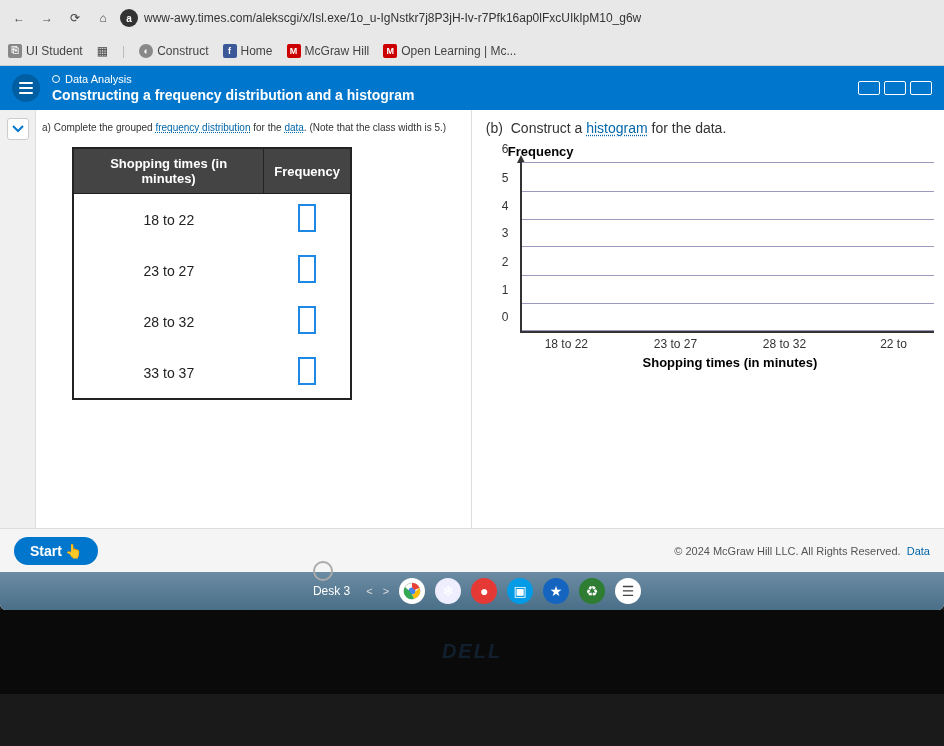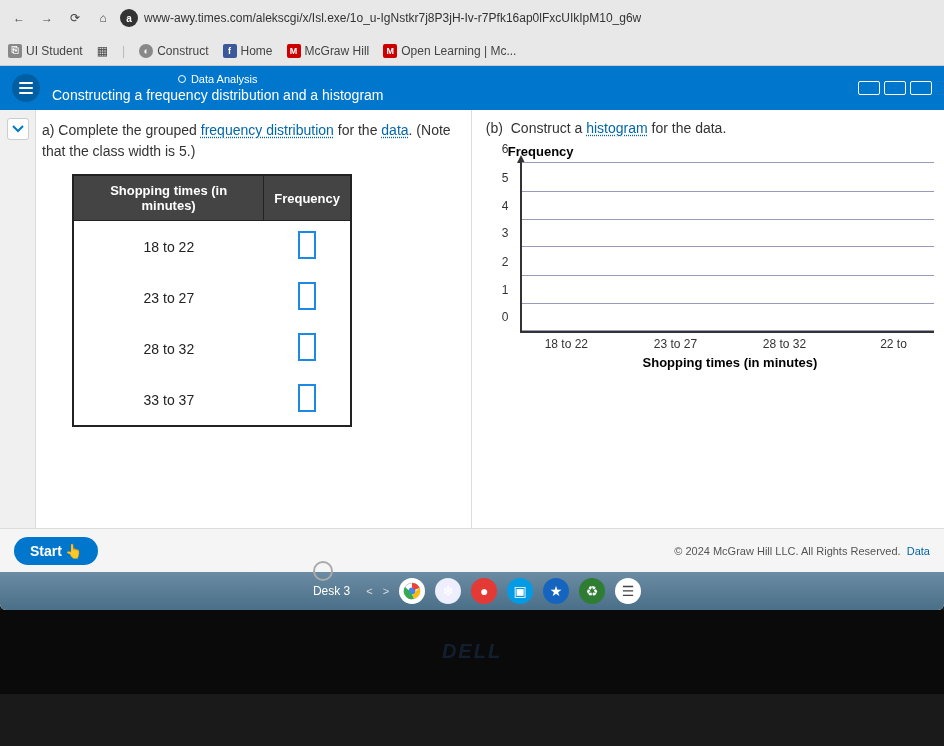--- a/index.html
+++ b/index.html
@@ -68,43 +68,43 @@
     align-items:center;
     padding:6px 12px;
     gap:12px;
   }
   .hamburger {
     width:28px;height:28px;background:#005fa3;border-radius:50%;
     display:flex;flex-direction:column;align-items:center;justify-content:center;gap:3px;
   }
   .hamburger span { width:14px;height:2px;background:#fff;border-radius:1px; }
   .aleks-title-block { line-height:1.3; }
-  .aleks-topic { font-size:11px; display:flex; align-items:center; gap:5px;justify-content:center; }
+  .aleks-topic { font-size:11px; display:flex; align-items:center; gap:5px; }
   .topic-dot { width:8px;height:8px;border:1.5px solid #fff;border-radius:50%; }
-  .aleks-subtitle { font-size:14px; font-weight:normal; }
+  .aleks-subtitle { font-size:14px; font-weight:bold; }
   .header-right { margin-left:auto; display:flex; gap:4px; }
   .hdr-box { width:22px;height:14px;border:1.5px solid #fff;border-radius:2px; }
   
   .content { flex:1; background:#fff; padding:0; display:flex; position:relative; }
   .side-tab {
     width:36px; background:#f0f0f0; border-right:1px solid #ddd;
     display:flex; justify-content:center; padding-top:8px;
   }
   .chevron {
     width:22px;height:22px;background:#fff;border:1px solid #ccc;border-radius:3px;
     display:flex;align-items:center;justify-content:center;color:#0077cc;font-size:13px;
   }
   .panels { flex:1; display:flex; }
   .panel-a {
     flex:0 0 48%;
     border-right:1px solid #ddd;
     padding:10px 14px 14px 6px;
   }
   .panel-b { flex:1; padding:10px 0 14px 14px; }
-  .prompt { font-size:14px; color:#333; margin-bottom:12px; line-height:1.5; }
+  .prompt { font-size:10px; color:#333; margin-bottom:12px; line-height:1.5; }
   .term { color:#0066aa; text-decoration: underline dotted; }
   
   .freq-table {
     border:2px solid #222;
     margin:8px 0 8px 30px;
     width: 280px;
     border-collapse: collapse;
   }
   .freq-table th {
     background:#444; color:#fff; font-size:13px;

